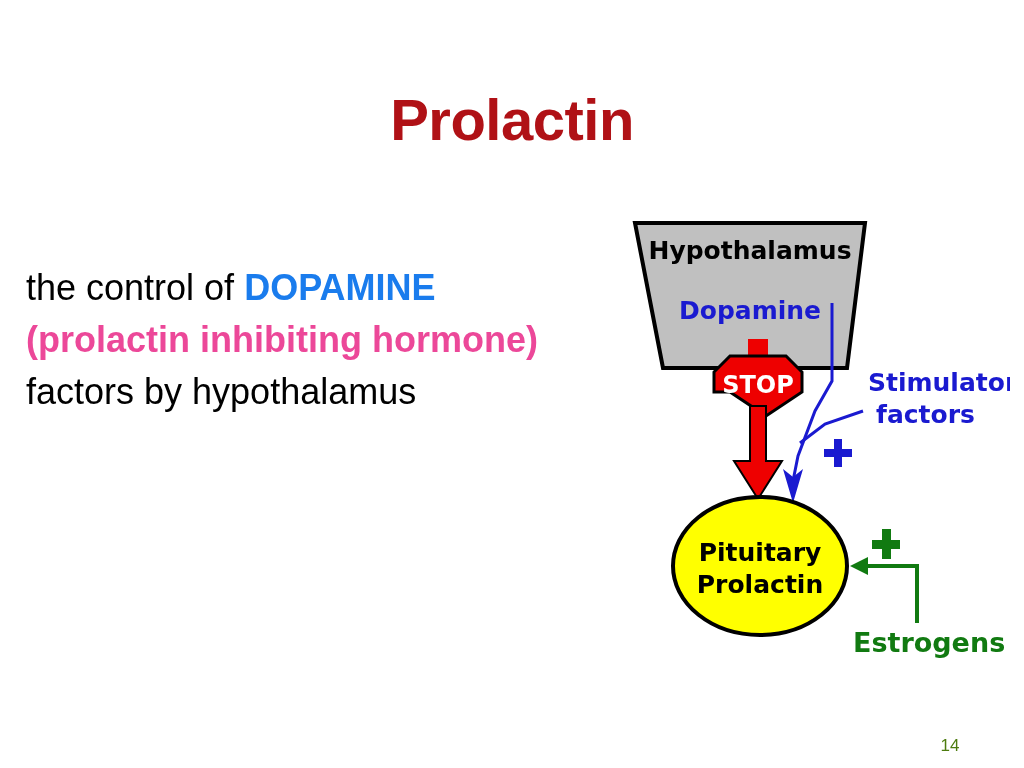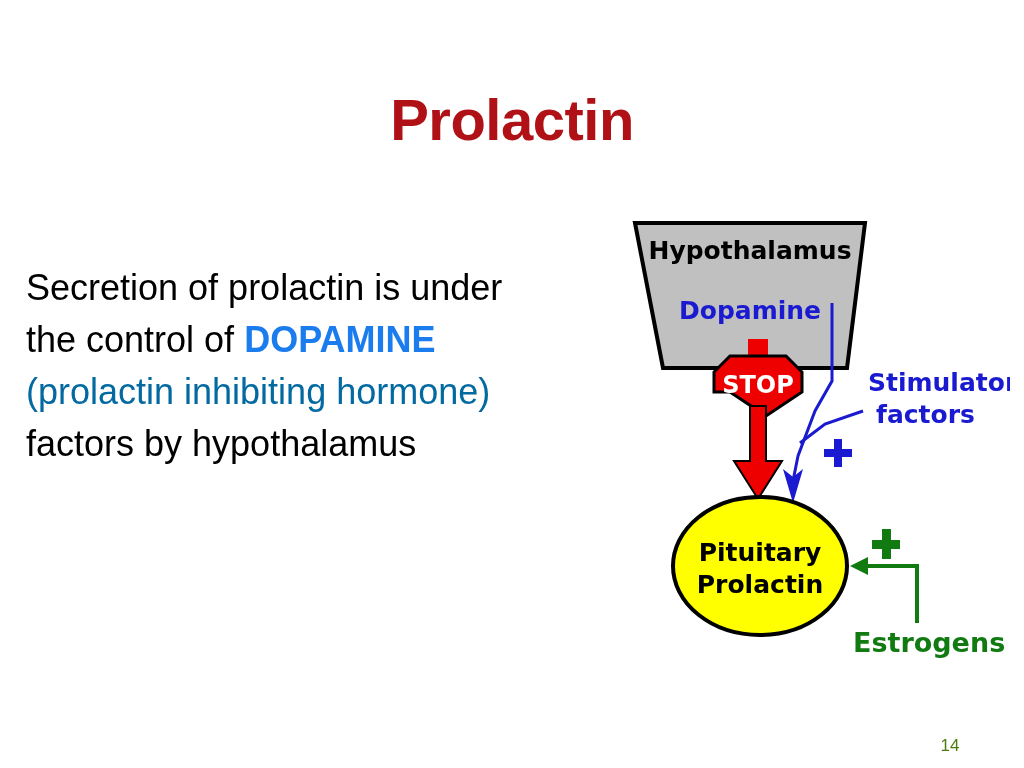--- a/index.html
+++ b/index.html
@@ -47,22 +47,22 @@
     color: #000000;
   }
   #body-text .line {
     white-space: nowrap;
   }
   .em-blue {
     color: #1a7ced;
     font-weight: bold;
   }
   .em-orange {
-    color: #0369a1;
-    font-weight: normal;
+    color: #ec4899;
+    font-weight: bold;
   }
 
   
   #diagram {
     position: absolute;
     left: 610px;
     top: 195px;
     width: 400px;
     height: 465px;
   }
@@ -86,23 +86,20 @@
   }
 </style>
 </head>
 <body>
 
 <div id="slide">
 
   <div id="slide-title">Prolactin</div>
 
   <div id="body-text">
-    <div class="line">
-      <span>Secretion of prolactin is under</span>
-    </div>
     <div class="line">
       <span>the control of </span><span class="em-blue">DOPAMINE</span>
     </div>
     <div class="line">
       <span class="em-orange">(prolactin inhibiting hormone)</span>
     </div>
     <div class="line">
       <span>factors by hypothalamus</span>
     </div>
   </div>

